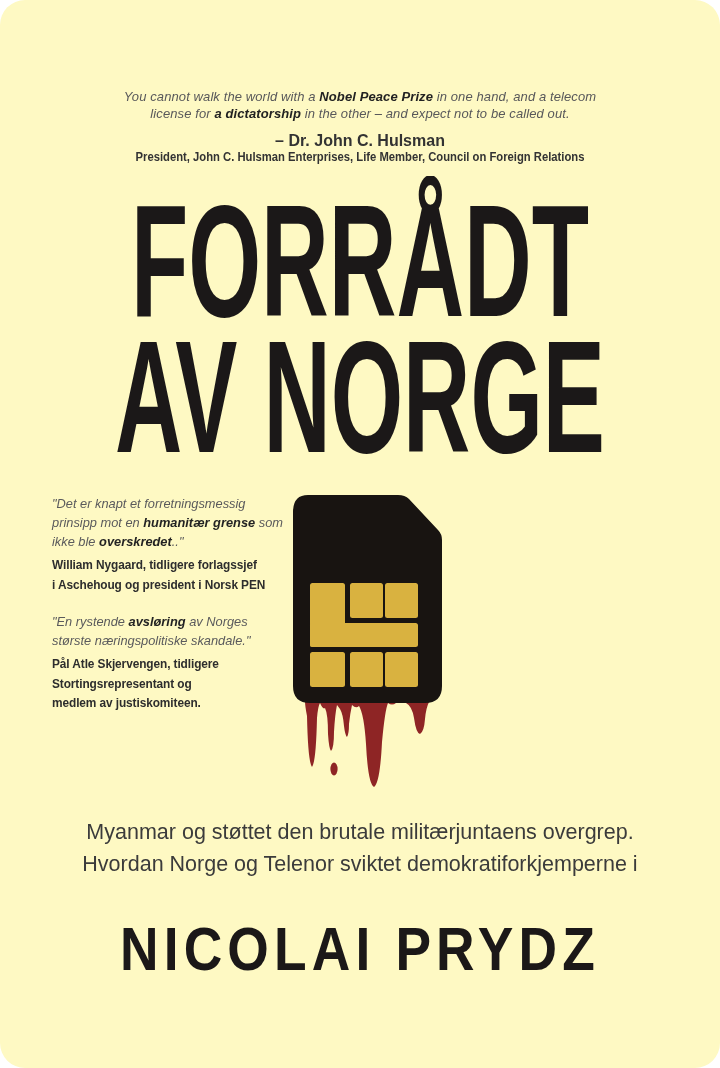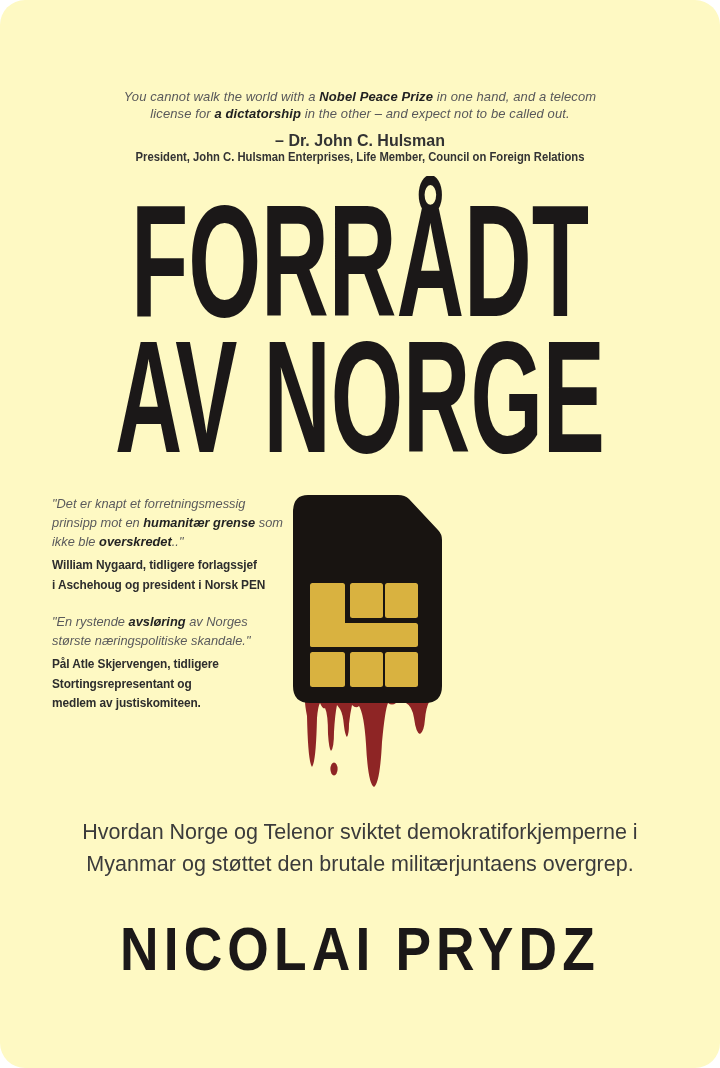--- a/index.html
+++ b/index.html
@@ -94,21 +94,21 @@
       <rect x="60" y="93" width="33" height="35" rx="2.5"></rect>
       <rect x="95" y="93" width="33" height="35" rx="2.5"></rect>
       <rect x="20" y="133" width="108" height="24" rx="2.5"></rect>
       <rect x="20" y="162" width="35" height="35" rx="2.5"></rect>
       <rect x="60" y="162" width="33" height="35" rx="2.5"></rect>
       <rect x="95" y="162" width="33" height="35" rx="2.5"></rect>
     </g>
   </svg>
 
   <section class="subtitle">
+    <div>Myanmar og støttet den brutale militærjuntaens overgrep.</div>
     <div>Hvordan Norge og Telenor sviktet demokratiforkjemperne i</div>
-    <div>Myanmar og støttet den brutale militærjuntaens overgrep.</div>
   </section>
 
   <svg class="author-svg" width="720" height="64" viewBox="0 0 720 64">
     <text class="author-text" x="360" y="52" font-size="62" text-anchor="middle" textLength="480" lengthAdjust="spacingAndGlyphs">NICOLAI PRYDZ</text>
   </svg>
 
 </div>
 
 </body></html>

